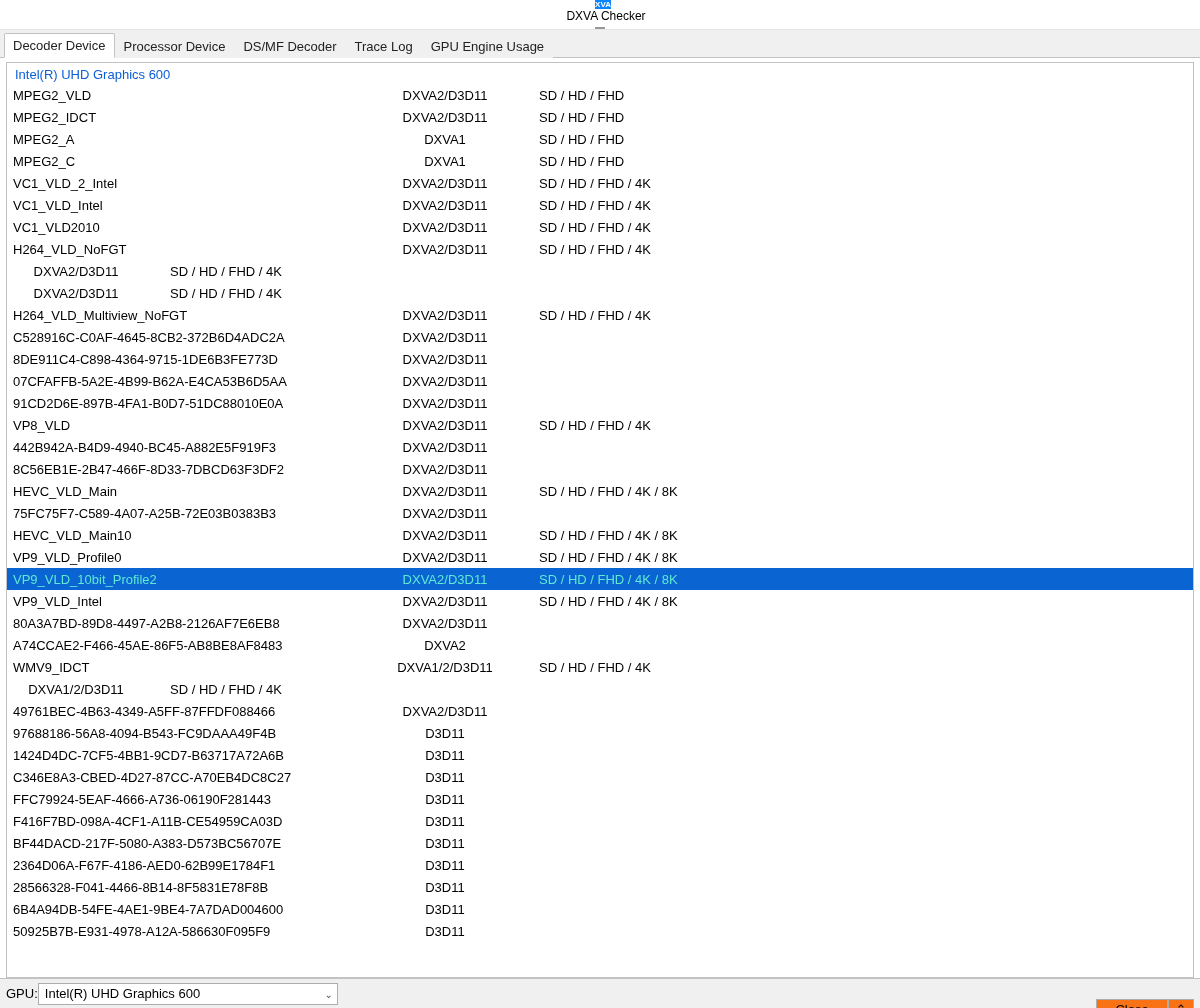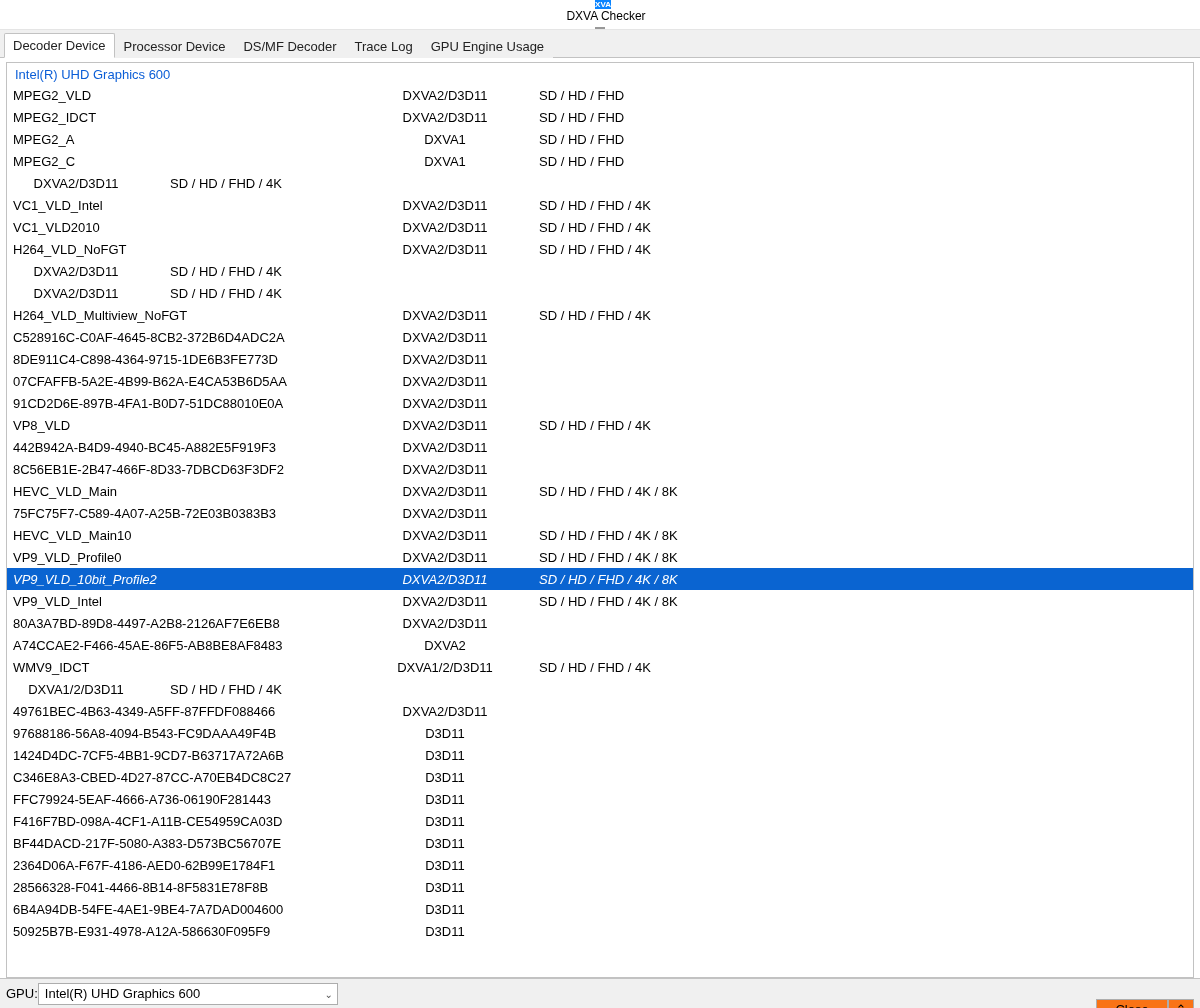--- a/index.html
+++ b/index.html
@@ -95,22 +95,21 @@
   .row {
     display: flex;
     align-items: center;
     height: 22px;
     padding-left: 4px;
     white-space: nowrap;
     gap: 19px;
   }
   .row.sel {
     background: #0a64d1;
-    color: #ffffff;
-    font-style: italic;
+    color: #5eead4;
   }
   .c-name { width: 350px; padding-left: 2px; overflow: hidden; text-overflow: ellipsis; }
   .c-api  { width: 130px; text-align: center; }
   .c-res  { flex: 1; padding-left: 10px; }
 
   
   .bottombar {
     height: 30px;
     border-top: 1px solid #c2c2c2;
     background: #f0f0f0;
@@ -197,20 +196,21 @@
         <div class="c-name">MPEG2_A</div>
         <div class="c-api">DXVA1</div>
         <div class="c-res">SD / HD / FHD</div>
       </div>
       <div class="row">
         <div class="c-name">MPEG2_C</div>
         <div class="c-api">DXVA1</div>
         <div class="c-res">SD / HD / FHD</div>
       </div>
       <div class="row">
+        <div class="c-name">VC1_VLD_2_Intel</div>
         <div class="c-api">DXVA2/D3D11</div>
         <div class="c-res">SD / HD / FHD / 4K</div>
       </div>
       <div class="row">
         <div class="c-name">VC1_VLD_Intel</div>
         <div class="c-api">DXVA2/D3D11</div>
         <div class="c-res">SD / HD / FHD / 4K</div>
       </div>
       <div class="row">
         <div class="c-name">VC1_VLD2010</div>

